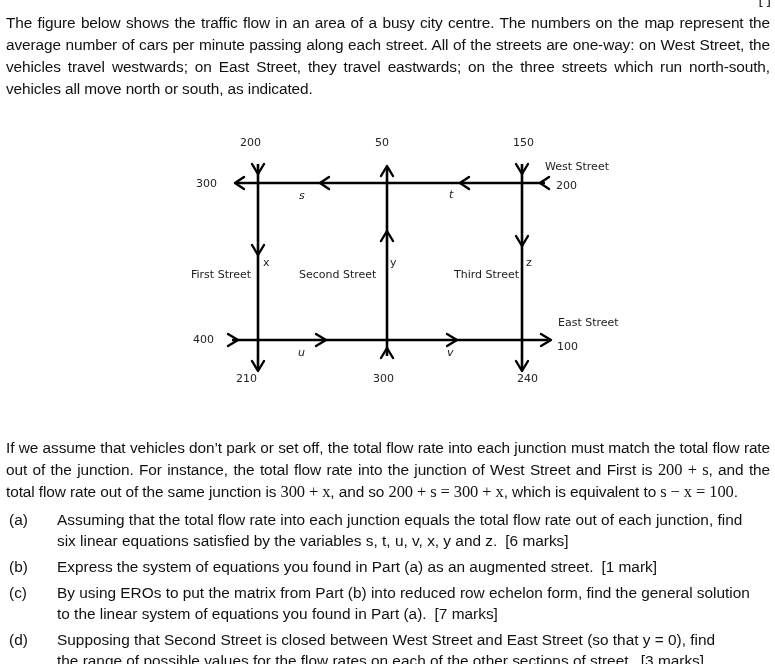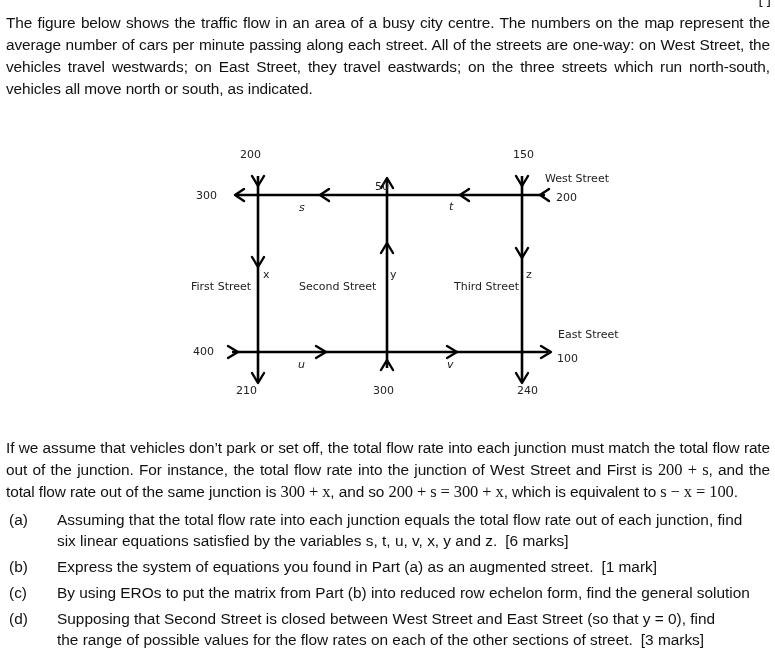--- a/index.html
+++ b/index.html
@@ -11,21 +11,21 @@
       position: absolute; right: 4px; top: -10px; font-size: 15px; color: #222;
     }
     .para {
       position: absolute; left: 6px; width: 764px;
       font-size: 15.4px; line-height: 22px; text-align: justify;
       letter-spacing: -0.1px;
     }
     .para-intro { top: 12px; }
     .para-body { top: 437px; }
     .math { font-family: "Liberation Serif", serif; font-size: 16.5px; }
-    .diagram { position: absolute; left: 0; top: 132px; width: 775px; height: 275px; }
+    .diagram { position: absolute; left: 0; top: 120px; width: 775px; height: 275px; }
     .diagram svg { position: absolute; left: 0; top: 0; }
     .dl {
       position: absolute; font-family: "DejaVu Sans", sans-serif; font-size: 11px; color: #222;
       white-space: nowrap; line-height: 13px;
     }
     .dv { font-style: italic; }
     .questions { position: absolute; left: 0; top: 509px; width: 775px; }
     .q {
       position: relative; padding-left: 38px; padding-right: 8px;
       font-size: 15.4px; line-height: 21px; margin-bottom: 5px;
@@ -80,21 +80,21 @@
       <path d="M381,121 L387,111 L393,121"></path>
       <path d="M381,238 L387,228 L393,238"></path>
 
       <path d="M516,44 L522,54 L528,44"></path>
       <path d="M516,116 L522,126 L528,116"></path>
       <path d="M516,241 L522,251 L528,241"></path>
     </g>
   </svg>
 
   <span class="dl" style="left:240px; top:16px;">200</span>
-  <span class="dl" style="left:375px; top:16px;margin-top:32px;">50</span>
+  <span class="dl" style="left:375px; top:16px;">50</span>
   <span class="dl" style="left:513px; top:16px;">150</span>
   <span class="dl" style="left:196px; top:57px;">300</span>
   <span class="dl" style="left:556px; top:59px;">200</span>
   <span class="dl" style="left:193px; top:213px;">400</span>
   <span class="dl" style="left:557px; top:220px;">100</span>
   <span class="dl" style="left:236px; top:252px;">210</span>
   <span class="dl" style="left:373px; top:252px;">300</span>
   <span class="dl" style="left:517px; top:252px;">240</span>
 
   <span class="dl" style="left:545px; top:40px;">West Street</span>
@@ -133,20 +133,24 @@
     <div class="q-line">
         <span>Express the system of equations you found in Part (a) as an augmented street.</span>
         <span class="q-marks">[1 mark]</span>
       </div>
   </div>
   <div class="q">
     <span class="q-label">(c)</span>
     <div class="q-line">
         <span>By using EROs to put the matrix from Part (b) into reduced row echelon form, find the general solution</span>
       </div>
+    <div class="q-line">
+        <span>to the linear system of equations you found in Part (a).</span>
+        <span class="q-marks">[7 marks]</span>
+      </div>
   </div>
   <div class="q">
     <span class="q-label">(d)</span>
     <div class="q-line">
         <span>Supposing that Second Street is closed between West Street and East Street (so that y = 0), find</span>
       </div>
     <div class="q-line">
         <span>the range of possible values for the flow rates on each of the other sections of street.</span>
         <span class="q-marks">[3 marks]</span>
       </div>

